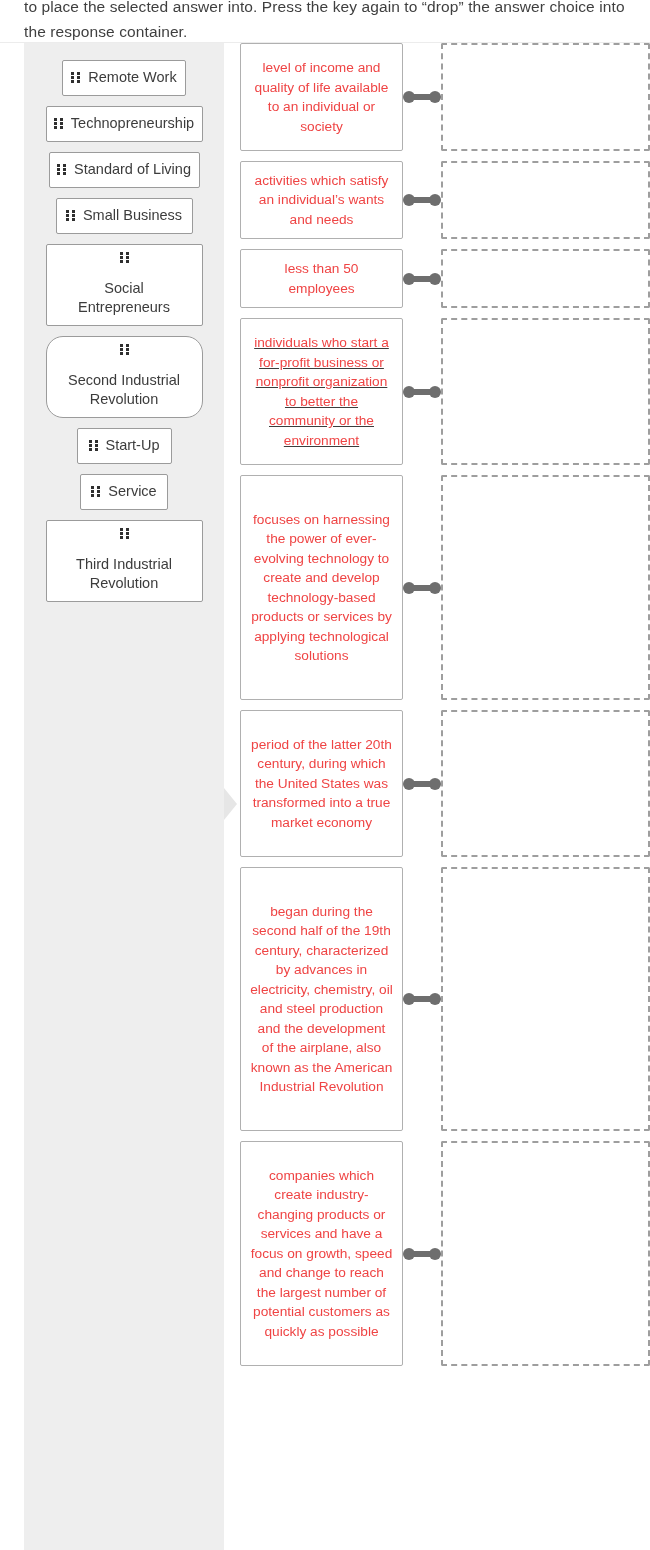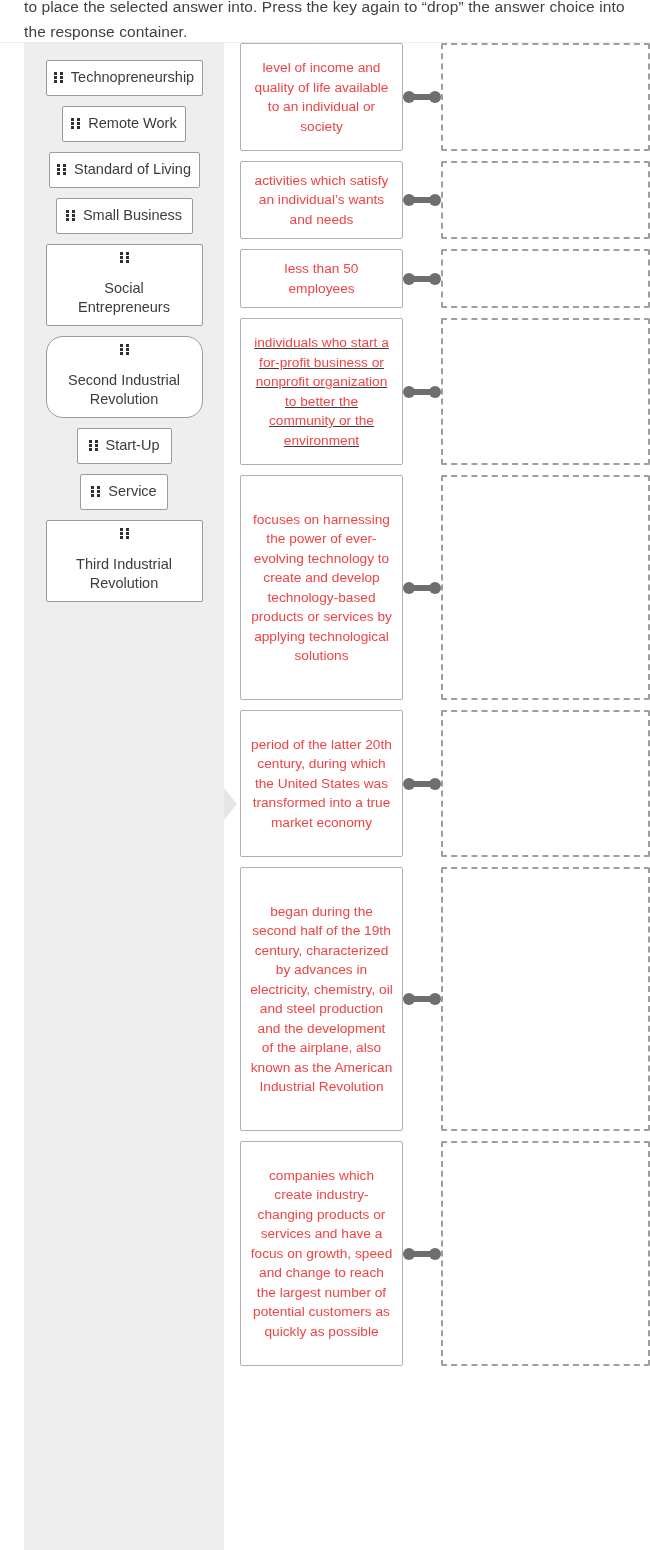--- a/index.html
+++ b/index.html
@@ -197,44 +197,44 @@
 <body>
 
 <div class="page">
 
   <div class="instructions">to place the selected answer into. Press the key again to “drop” the answer choice into the response container.</div>
   <div class="hrule"></div>
 
   <div class="board">
 
     <div class="source-panel" id="source-panel">
+        <div class="drag-item inline" style="width: 124px;">
+          <div class="row">
+            <span class="handle">
+              <i></i>
+              <i></i>
+              <i></i>
+              <i></i>
+              <i></i>
+              <i></i>
+            </span>
+            <span class="label">Remote Work</span>
+          </div>
+        </div>
         <div class="drag-item inline" style="width: 157px;">
           <div class="row">
             <span class="handle">
               <i></i>
               <i></i>
               <i></i>
               <i></i>
               <i></i>
               <i></i>
             </span>
             <span class="label">Technopreneurship</span>
-          </div>
-        </div>
-        <div class="drag-item inline" style="width: 124px;">
-          <div class="row">
-            <span class="handle">
-              <i></i>
-              <i></i>
-              <i></i>
-              <i></i>
-              <i></i>
-              <i></i>
-            </span>
-            <span class="label">Remote Work</span>
           </div>
         </div>
         <div class="drag-item inline" style="width: 151px;">
           <div class="row">
             <span class="handle">
               <i></i>
               <i></i>
               <i></i>
               <i></i>
               <i></i>

